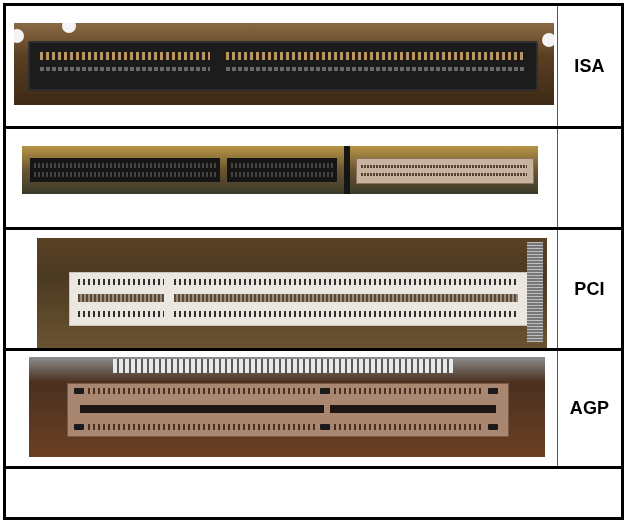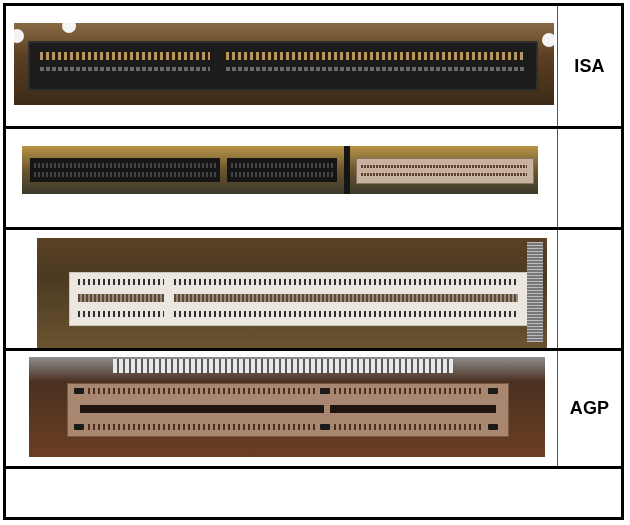--- a/index.html
+++ b/index.html
@@ -116,20 +116,23 @@
         <div class="pci-holes" style="left:8px; top:6px; width:86px;"></div>
         <div class="pci-holes" style="left:104px; top:6px; width:344px;"></div>
         <div class="pci-groove" style="left:8px; top:21px; width:86px;"></div>
         <div class="pci-groove" style="left:104px; top:21px; width:344px;"></div>
         <div class="pci-holes" style="left:8px; top:38px; width:86px;"></div>
         <div class="pci-holes" style="left:104px; top:38px; width:344px;"></div>
       </div>
       <div class="pci-bracket" style="left:490px; top:4px; width:16px; height:100px;"></div>
     </div>
     <div class="vsep" style="top:0; height:118px;"></div>
+    <div class="label-cell">
+      <span class="label">PCI</span>
+    </div>
   </div>
   <div class="hsep" style="top:342px;"></div>
 
   <div class="row r4">
     <div class="photo agp-bg" style="left:23px; top:6px; width:516px; height:100px;">
       <div class="agp-resistors" style="left:84px; top:2px; width:340px;"></div>
       <div class="agp-slot" style="left:38px; top:26px; width:440px; height:52px;">
         <div class="agp-key" style="left:6px; top:4px;"></div>
         <div class="agp-key" style="left:252px; top:4px;"></div>
         <div class="agp-key" style="left:420px; top:4px;"></div>

